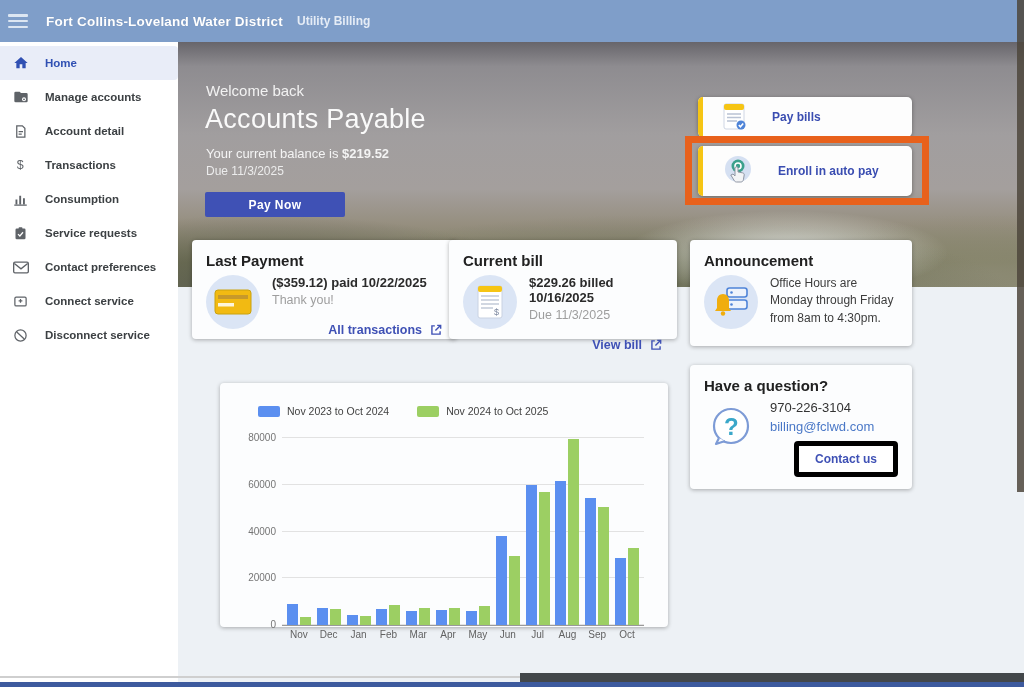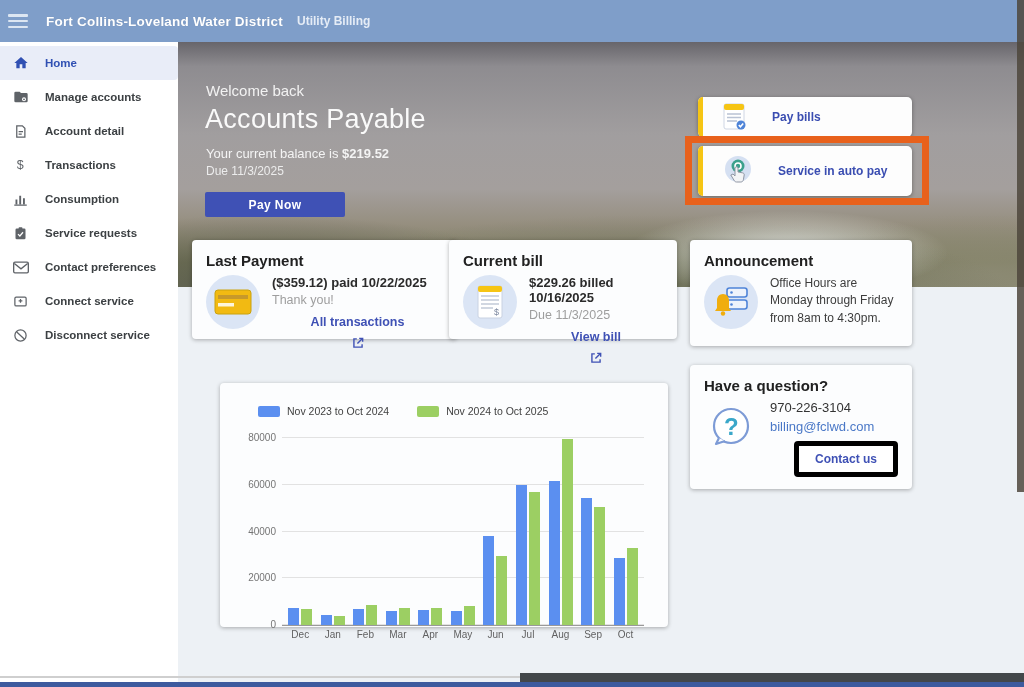--- a/index.html
+++ b/index.html
@@ -61,21 +61,21 @@
   .card { position:absolute; background:#fcfdfe; border-radius:4px;
           box-shadow:0 1px 4px rgba(0,0,0,.30); padding:12px 14px; z-index:5; }
   .card-title { font-size:15px; font-weight:bold; color:#212121; }
   .card-row { display:flex; margin-top:6px; }
   .circle-ico { width:54px; height:54px; border-radius:50%; background:#dbe5f5; flex:0 0 54px;
                 display:flex; align-items:center; justify-content:center; }
   .card-body { margin-left:12px; flex:1; }
   .strong-line { font-size:13px; font-weight:bold; color:#2b2b2b; }
   .muted-line { font-size:12.5px; color:#9e9e9e; margin-top:3px; }
   .card-link { display:flex; align-items:center; justify-content:flex-end; gap:7px;
-               color:#3f51b5; font-size:12.5px; font-weight:bold; margin-top:8px; cursor:pointer;flex-direction:column; }
+               color:#3f51b5; font-size:12.5px; font-weight:bold; margin-top:16px; cursor:pointer; }
 
   .card-lastpay { left:14px; top:198px; width:265px; height:99px; }
   .card-bill    { left:271px; top:198px; width:228px; height:99px; }
   .card-announce{ left:512px; top:198px; width:222px; height:106px; }
   .announce-text { font-size:12px; color:#3c3c3c; line-height:1.45; }
 
   .card-question { left:512px; top:323px; width:222px; height:124px; }
   .q-phone { font-size:13px; color:#333; }
   .q-email { font-size:13px; color:#4a78c7; margin-top:4px; cursor:pointer; }
   .contact-btn { position:absolute; right:14px; bottom:12px; border:5px solid #000000; background:#fff;
@@ -236,21 +236,21 @@
   <div class="action-btn btn-enroll">
     <span class="ystripe"></span>
     <span class="a-ico">
       <svg width="32" height="34" viewBox="0 0 32 34">
           <circle cx="16" cy="15" r="13" fill="#d5e0f2"></circle>
           <circle cx="16" cy="12" r="6.5" fill="#3ba08c"></circle>
           <circle cx="16" cy="12" r="3" fill="none" stroke="#fff" stroke-width="1.6"></circle>
           <path fill="#f3f4f6" stroke="#8f95a3" stroke-width="1" d="M13 14v8l-2-2-2.2 1 3.4 5.5c.4.8 1.2 1.5 2.4 1.5h4.2c1.4 0 2.4-1 2.6-2.2l.8-4.8c.2-1.2-.6-2-1.8-2.2l-4.4-.8V14c0-1.6-3-1.6-3 0z"></path>
         </svg>
     </span>
-    <span class="a-lbl">Service in auto pay</span>
+    <span class="a-lbl">Enroll in auto pay</span>
   </div>
 
   <div class="highlight-box"></div>
 
   <section class="card card-lastpay">
     <div class="card-title">Last Payment</div>
     <div class="card-row">
       <div class="circle-ico">
         <svg width="38" height="26" viewBox="0 0 38 26">
             <rect x="1" y="1" width="36" height="24" rx="3" fill="#f2ba12" stroke="#caa20f"></rect>
@@ -341,20 +341,25 @@
             <span class="gridlabel">40000</span>
           </div>
           <div class="gridline" style="bottom: 140.25px;">
             <span class="gridlabel">60000</span>
           </div>
           <div class="gridline" style="bottom: 187px;">
             <span class="gridlabel">80000</span>
           </div>
           <div class="bars">
             <div class="bargroup">
+              <div class="bar" style="height: 21.0375px; background: rgb(91, 143, 240);"></div>
+              <div class="bar" style="height: 7.9475px; background: rgb(156, 207, 99);"></div>
+              <div class="month">Nov</div>
+            </div>
+            <div class="bargroup">
               <div class="bar" style="height: 17.2975px; background: rgb(91, 143, 240);"></div>
               <div class="bar" style="height: 16.1288px; background: rgb(156, 207, 99);"></div>
               <div class="month">Dec</div>
             </div>
             <div class="bargroup">
               <div class="bar" style="height: 10.0512px; background: rgb(91, 143, 240);"></div>
               <div class="bar" style="height: 9.11625px; background: rgb(156, 207, 99);"></div>
               <div class="month">Jan</div>
             </div>
             <div class="bargroup">

